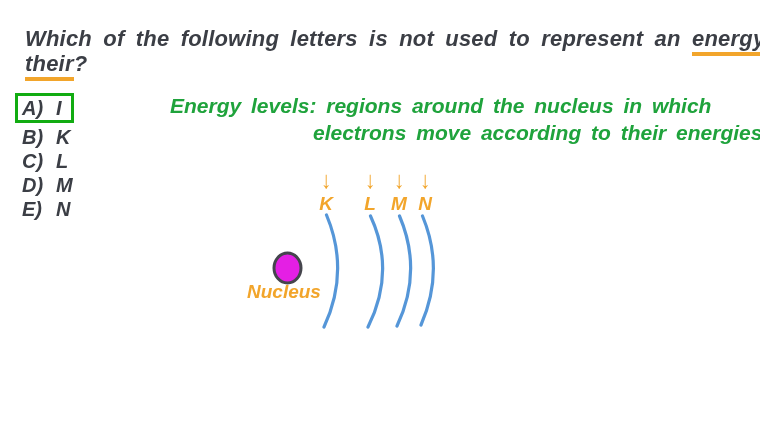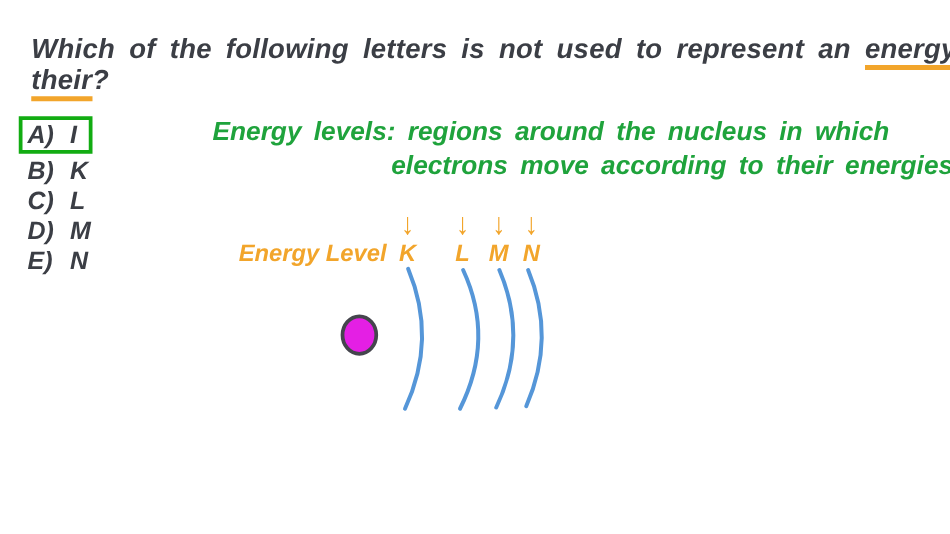--- a/index.html
+++ b/index.html
@@ -75,21 +75,20 @@
       <span class="option-label">E)</span>
       <span class="option-value">N</span>
     </div>
   </div>
 
   <div class="definition">
     <div class="dline1">Energy levels: regions around the nucleus in which</div>
     <div class="dline2">electrons move  according to their energies</div>
   </div>
 
-  <div class="axis-label">Energy Level</div>
 
   <div class="level-col col-k">
     <span class="arrow">↓</span>
     <span class="letter">K</span>
   </div>
   <div class="level-col col-l">
     <span class="arrow">↓</span>
     <span class="letter">L</span>
   </div>
   <div class="level-col col-m">
@@ -104,14 +103,15 @@
   <svg class="overlay-svg" width="760" height="427" viewBox="0 0 760 427">
     <g fill="none" stroke-width="3.2" stroke-linecap="round" style="stroke:var(--arc-blue,#5596D8)">
       <path d="M326.5,215 Q350,271 324,327"></path>
       <path d="M370.5,216 Q396,271 368,327"></path>
       <path d="M399.5,216 Q423,271 397,326"></path>
       <path d="M422.5,216 Q445,270 421,325"></path>
     </g>
     <ellipse cx="287.5" cy="268" rx="13.5" ry="15" stroke-width="3" style="fill:var(--nucleus-magenta,#E41FE4); stroke:var(--nucleus-outline,#45454D)"></ellipse>
   </svg>
 
+  <div class="nucleus-label">Nucleus</div>
 
 </div>
 
 </body></html>

